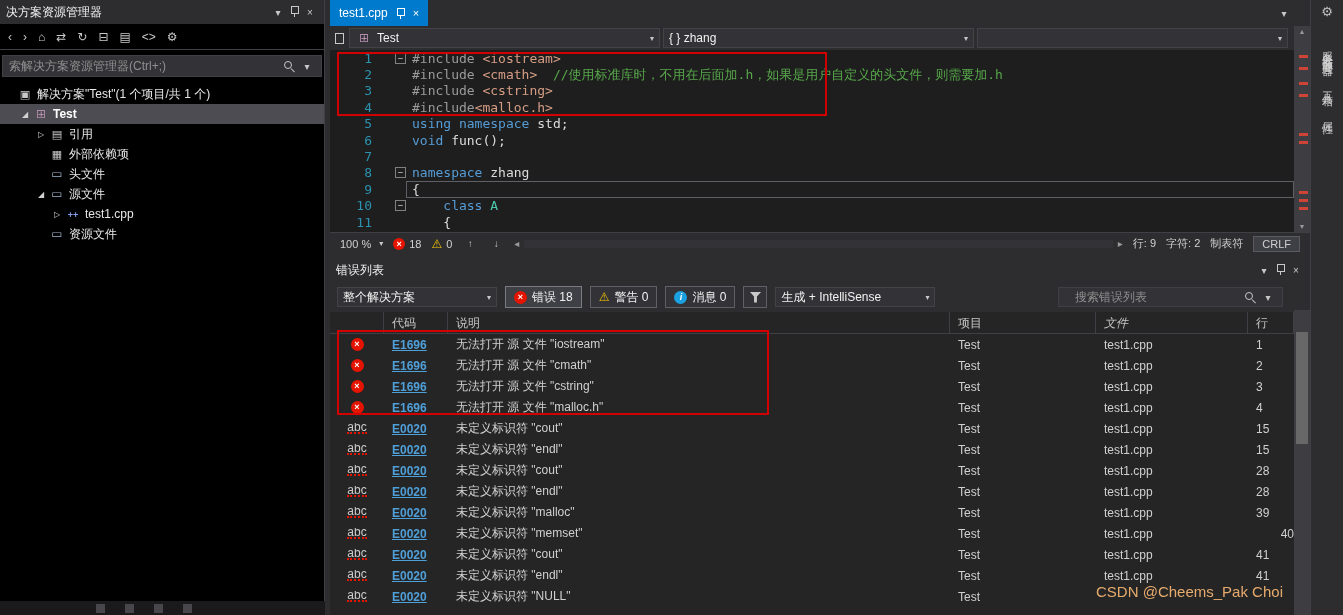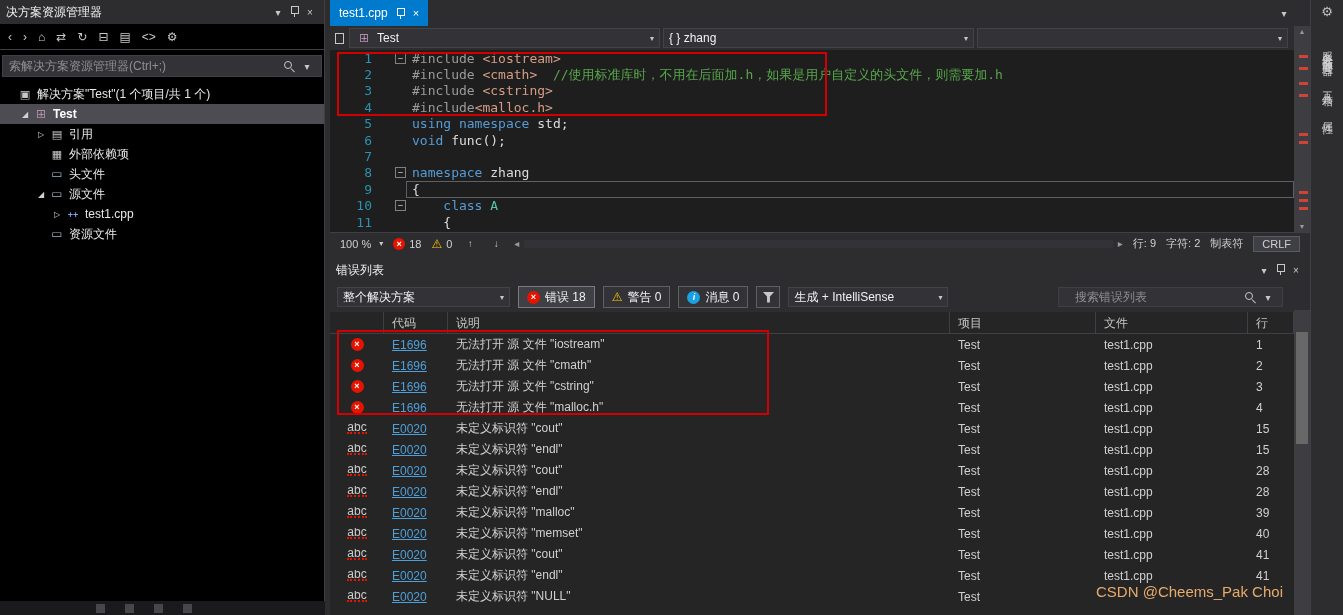--- a/index.html
+++ b/index.html
@@ -90,34 +90,34 @@
 .zoom{display:flex;align-items:center;gap:2px;}
 .stat{display:flex;align-items:center;gap:4px;white-space:nowrap;}
 #ed-status .err-ic{width:12px;height:12px;line-height:12px;}
 .hscroll{flex:1;display:flex;align-items:center;gap:5px;color:#9a9a9a;font-size:10px;}
 .hscroll .track{flex:1;height:8px;background:#333337;}
 .chip{border:1px solid #5a5a60;background:#3f3f46;padding:0 8px;height:16px;line-height:15px;white-space:nowrap;}
 
 
 #error-list{left:330px;top:258px;width:980px;height:357px;background:#252526;}
 #el-toolbar{height:30px;display:flex;align-items:center;gap:8px;padding:0 7px;background:#2d2d30;}
-#el-toolbar .combo.w1{width:173px;flex:none;}
+#el-toolbar .combo.w1{width:160px;flex:none;}
 #el-toolbar .combo.w2{width:160px;flex:none;}
 .el-btn{height:22px;display:flex;align-items:center;gap:5px;border:1px solid #5f5f66;background:#333337;
   padding:0 8px;white-space:nowrap;color:#f1f1f1;}
 .el-btn.active{background:#3f3f46;border-color:#7a7a82;}
 .el-btn.sq{padding:0 5px;}
 .el-search{width:225px;margin-left:auto;margin-right:20px;height:20px;flex:none;padding-left:16px;}
 #el-header{height:22px;display:flex;border-bottom:1px solid #3f3f46;background:#252526;color:#c5c5c5;}
 #el-header .el-col{border-right:1px solid #3f3f46;line-height:22px;}
 .el-col{padding-left:8px;white-space:nowrap;overflow:hidden;flex:none;}
 #el-rows{overflow:hidden;}
 .el-row{height:21px;display:flex;align-items:center;}
 .el-row .c0{display:flex;justify-content:center;padding-left:0;}
-.code-link{color:#4f9fd8;text-decoration:underline;}
+.code-link{color:#4f9fd8;text-decoration:underline;font-weight:bold;}
 #el-scroll{position:absolute;right:0;top:52px;bottom:0;width:16px;background:#3e3e42;}
 #el-scroll .thumb{position:absolute;left:2px;right:2px;top:22px;height:112px;background:#686868;}
 
 
 #right-strip{left:1310px;top:0;width:33px;height:615px;background:#2d2d30;border-left:1px solid #3f3f46;
   display:flex;flex-direction:column;align-items:center;gap:24px;padding-top:4px;}
 .gear{color:#c0c0c0;font-size:13px;}
 .vtab{writing-mode:vertical-rl;text-orientation:upright;letter-spacing:2px;font-size:11px;color:#cfcfcf;white-space:nowrap;}
 
 
@@ -319,21 +319,21 @@
         <span class="sb-text">搜索错误列表</span>
         <span class="search-glyph"></span>
         <span class="tbtn">▾</span>
       </div>
     </div>
     <div id="el-header">
         <span class="el-col" style="width: 54px;"></span>
         <span class="el-col" style="width: 64px;">代码</span>
         <span class="el-col" style="width: 502px;">说明</span>
         <span class="el-col" style="width: 146px;">项目</span>
-        <span class="el-col" style="width: 152px;">文件</span>
+        <span class="el-col" style="width: 152px; font-style: italic;">文件</span>
         <span class="el-col" style="width: 46px;">行</span>
       </div>
     <div id="el-rows">
         <div class="el-row">
           <span class="el-col c0" style="width: 54px;">
             <span class="err-ic">×</span>
           </span>
           <span class="el-col code-link" style="width: 64px;">E1696</span>
           <span class="el-col" style="width: 502px;">无法打开 源 文件 "iostream"</span>
           <span class="el-col" style="width: 146px;">Test</span>
@@ -421,21 +421,21 @@
           <span class="el-col" style="width: 46px;">39</span>
         </div>
         <div class="el-row">
           <span class="el-col c0" style="width: 54px;">
             <span class="abc-ic">abc</span>
           </span>
           <span class="el-col code-link" style="width: 64px;">E0020</span>
           <span class="el-col" style="width: 502px;">未定义标识符 "memset"</span>
           <span class="el-col" style="width: 146px;">Test</span>
           <span class="el-col" style="width: 152px;">test1.cpp</span>
-          <span class="el-col" style="width: 46px;">40</span>
+          <span class="el-col" style="width: 46px; text-align: right;">40</span>
         </div>
         <div class="el-row">
           <span class="el-col c0" style="width: 54px;">
             <span class="abc-ic">abc</span>
           </span>
           <span class="el-col code-link" style="width: 64px;">E0020</span>
           <span class="el-col" style="width: 502px;">未定义标识符 "cout"</span>
           <span class="el-col" style="width: 146px;">Test</span>
           <span class="el-col" style="width: 152px;">test1.cpp</span>
           <span class="el-col" style="width: 46px;">41</span>

